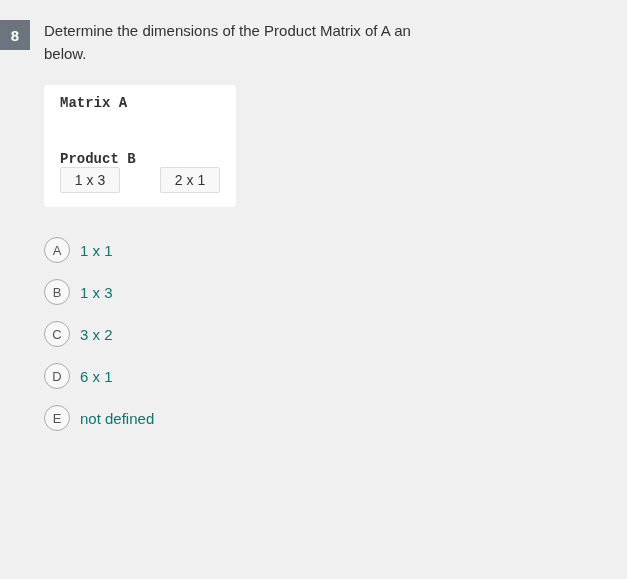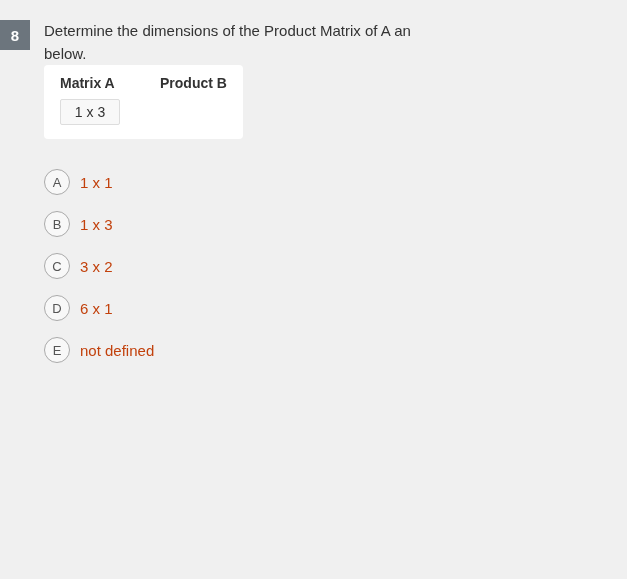--- a/index.html
+++ b/index.html
@@ -45,35 +45,36 @@
 
     .question-body {
       flex: 1;
       padding: 0 20px 0 14px;
     }
 
     .question-text {
       font-size: 15px;
       color: #333;
       line-height: 1.5;
+      margin-bottom: 20px;
     }
 
     .matrix-table-wrapper {
       background-color: #ffffff;
       border-radius: 4px;
       padding: 10px 16px 14px 16px;
       display: inline-block;
       margin-bottom: 30px;
     }
 
     .matrix-header {
       display: flex;
-      flex-direction: row;
+      flex-direction: column;
       gap: 40px;
-      margin-bottom: 8px;
+      font-family: Liberation Mono, monospace;
     }
 
     .matrix-header-cell {
       font-weight: bold;
       font-size: 14px;
       color: #333;
       min-width: 60px;
     }
 
     .matrix-row {
@@ -116,21 +117,21 @@
       align-items: center;
       justify-content: center;
       font-size: 13px;
       color: #555;
       flex-shrink: 0;
       background-color: #f8f8f8;
     }
 
     .option-label {
       font-size: 15px;
-      color: #c2410c;
+      color: #0f766e;
     }
   </style>
 </head>
 <body>
 
 <div class="question-container">
   <div class="question-number">8</div>
 
   <div class="question-body">
     <div class="question-text">
@@ -138,20 +139,21 @@
       <span>below.</span>
     </div>
 
     <div class="matrix-table-wrapper">
       <div class="matrix-header">
         <div class="matrix-header-cell">Matrix A</div>
         <div class="matrix-header-cell">Product B</div>
       </div>
       <div class="matrix-row">
         <div class="matrix-cell">1 x 3</div>
+        <div class="matrix-cell">2 x 1</div>
       </div>
     </div>
 
     <div class="options-list">
 
     <div class="option-item">
           <div class="option-circle">A</div>
           <span class="option-label">1 x 1</span>
         </div>
         <div class="option-item">

